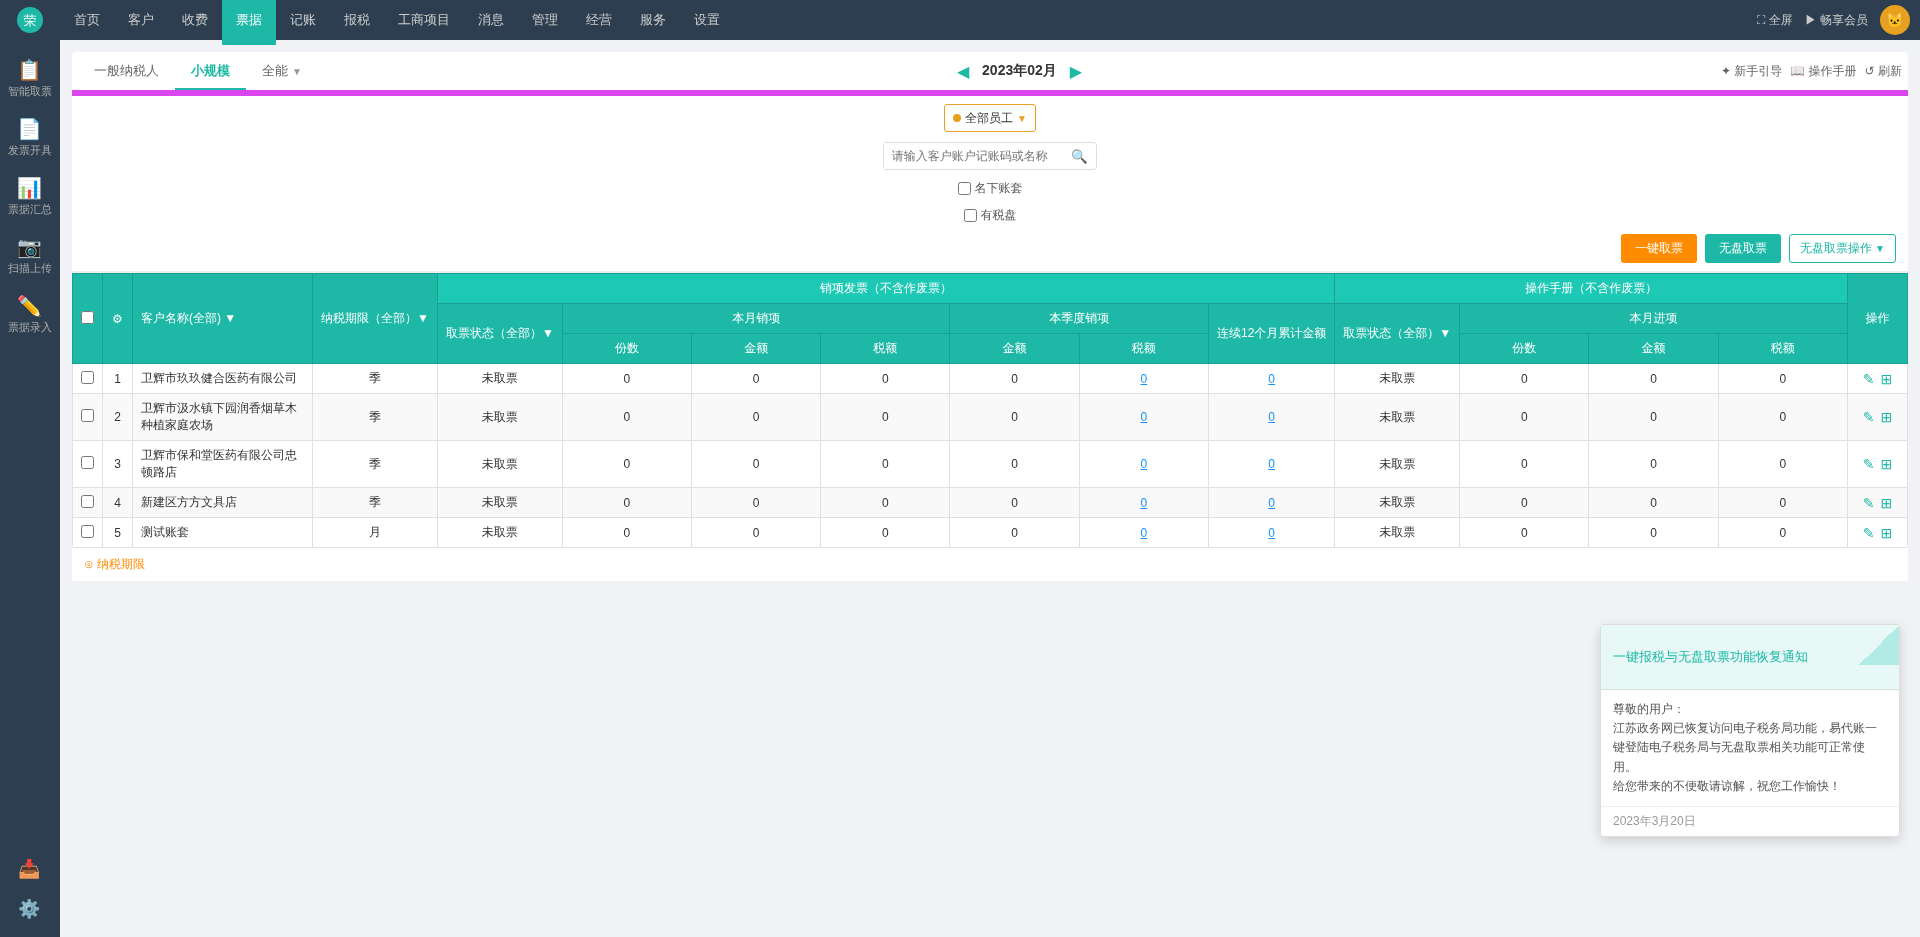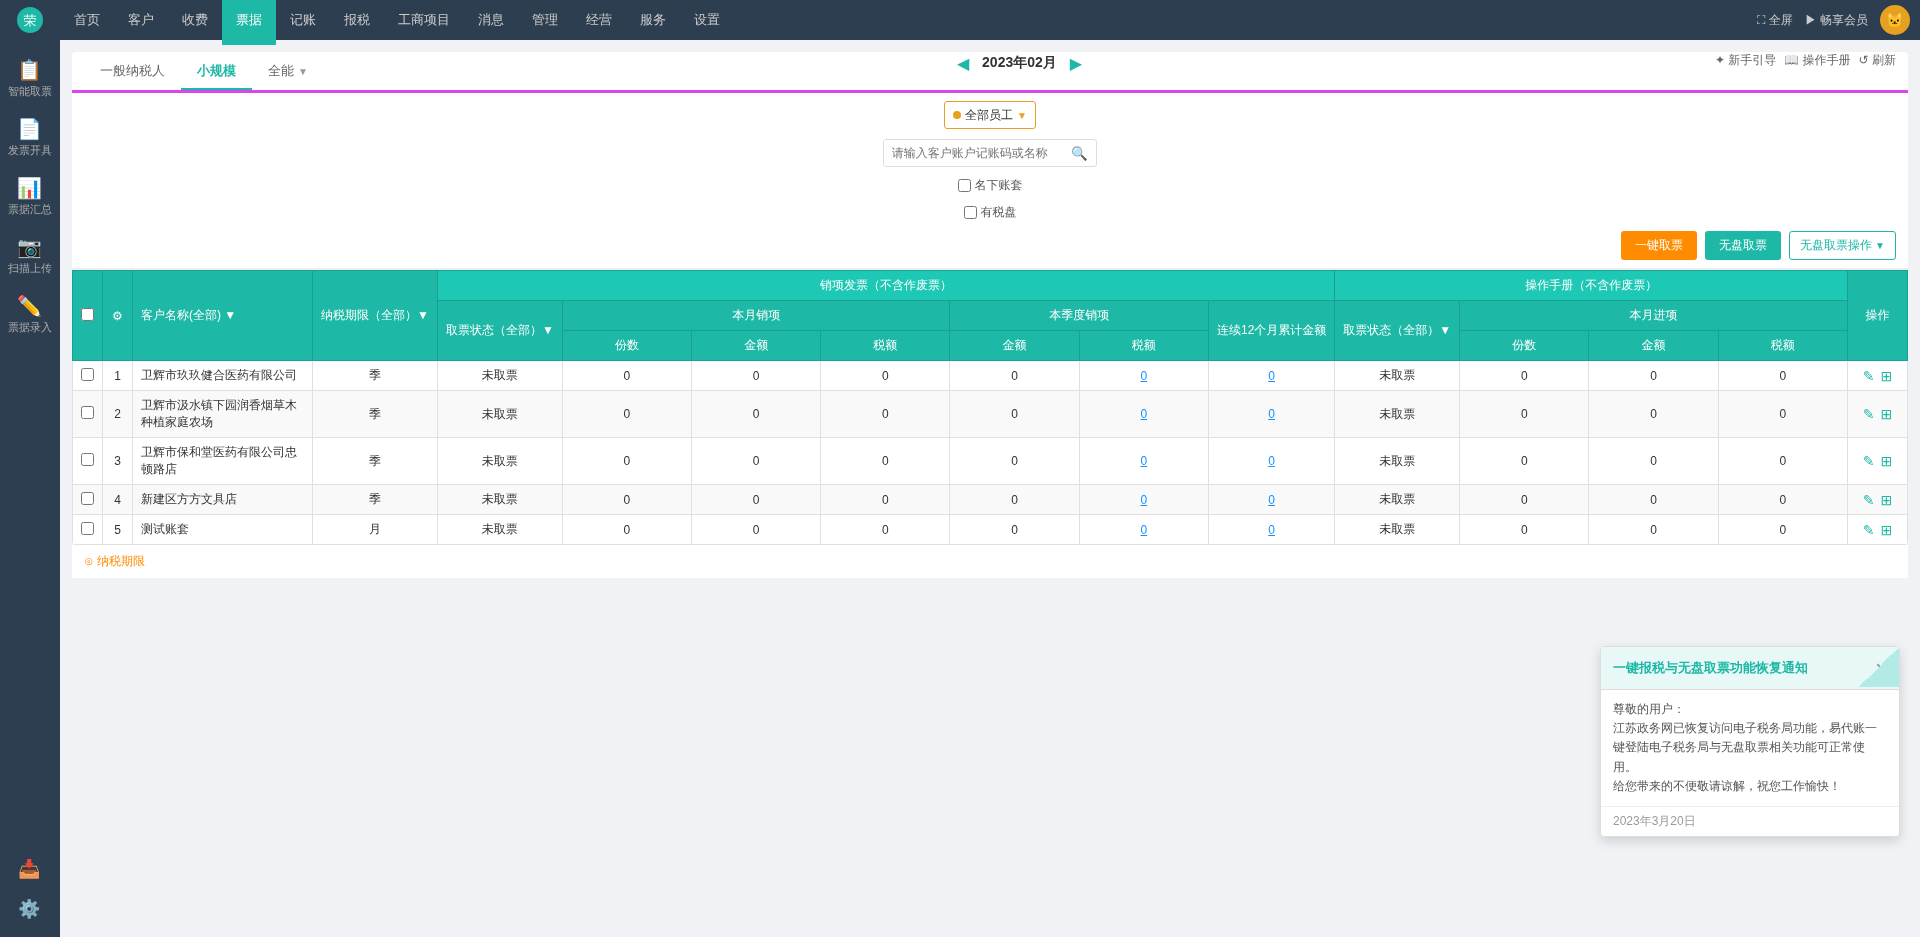--- a/index.html
+++ b/index.html
@@ -261,25 +261,25 @@
       width: 300px;
       background: #fff;
       border: 1px solid #ddd;
       border-radius: 4px;
       box-shadow: 0 4px 12px rgba(0,0,0,0.15);
       z-index: 200;
       font-size: 12px;
     }
     .notification-popup .popup-header {
       background: #e8f8f7;
-      padding: 12px 12px;
+      padding: 23px 12px;
       border-bottom: 1px solid #ddd;
       display: flex; justify-content: space-between; align-items: center;
       color: #1db8a6;
-      font-weight: bold;
+      font-weight: normal;
       font-size: 13px;
     }
     .notification-popup .popup-close {
       cursor: pointer; color: #999; font-size: 14px;
     }
     .notification-popup .popup-body {
       padding: 10px 12px;
       line-height: 1.6;
       color: #555;
     }
@@ -358,21 +358,21 @@
   </div>
   <div class="sidebar-bottom">
     <div class="si-btn">📥</div>
     <div class="si-btn">⚙️</div>
   </div>
 </div>
 
 <div class="main-content">
 
   <div style="background:#fff; border-radius:4px 4px 0 0; border-bottom: 1px solid #eee;">
-    <div style="display:flex; align-items:flex-start; padding: 0 12px; border-bottom: 3px solid #d946ef;">
+    <div style="display:flex; align-items:center; padding: 0 6px; border-bottom: 6px solid #d946ef;">
 
       <div class="tab-item">一般纳税人</div>
       <div class="tab-item active">小规模</div>
       <div class="tab-item with-icon">
         <span>全能</span>
         <span style="color:#999; font-size:10px;">▼</span>
       </div>
 
       <div class="toolbar-date">
         <button class="date-nav-btn">◀</button>

